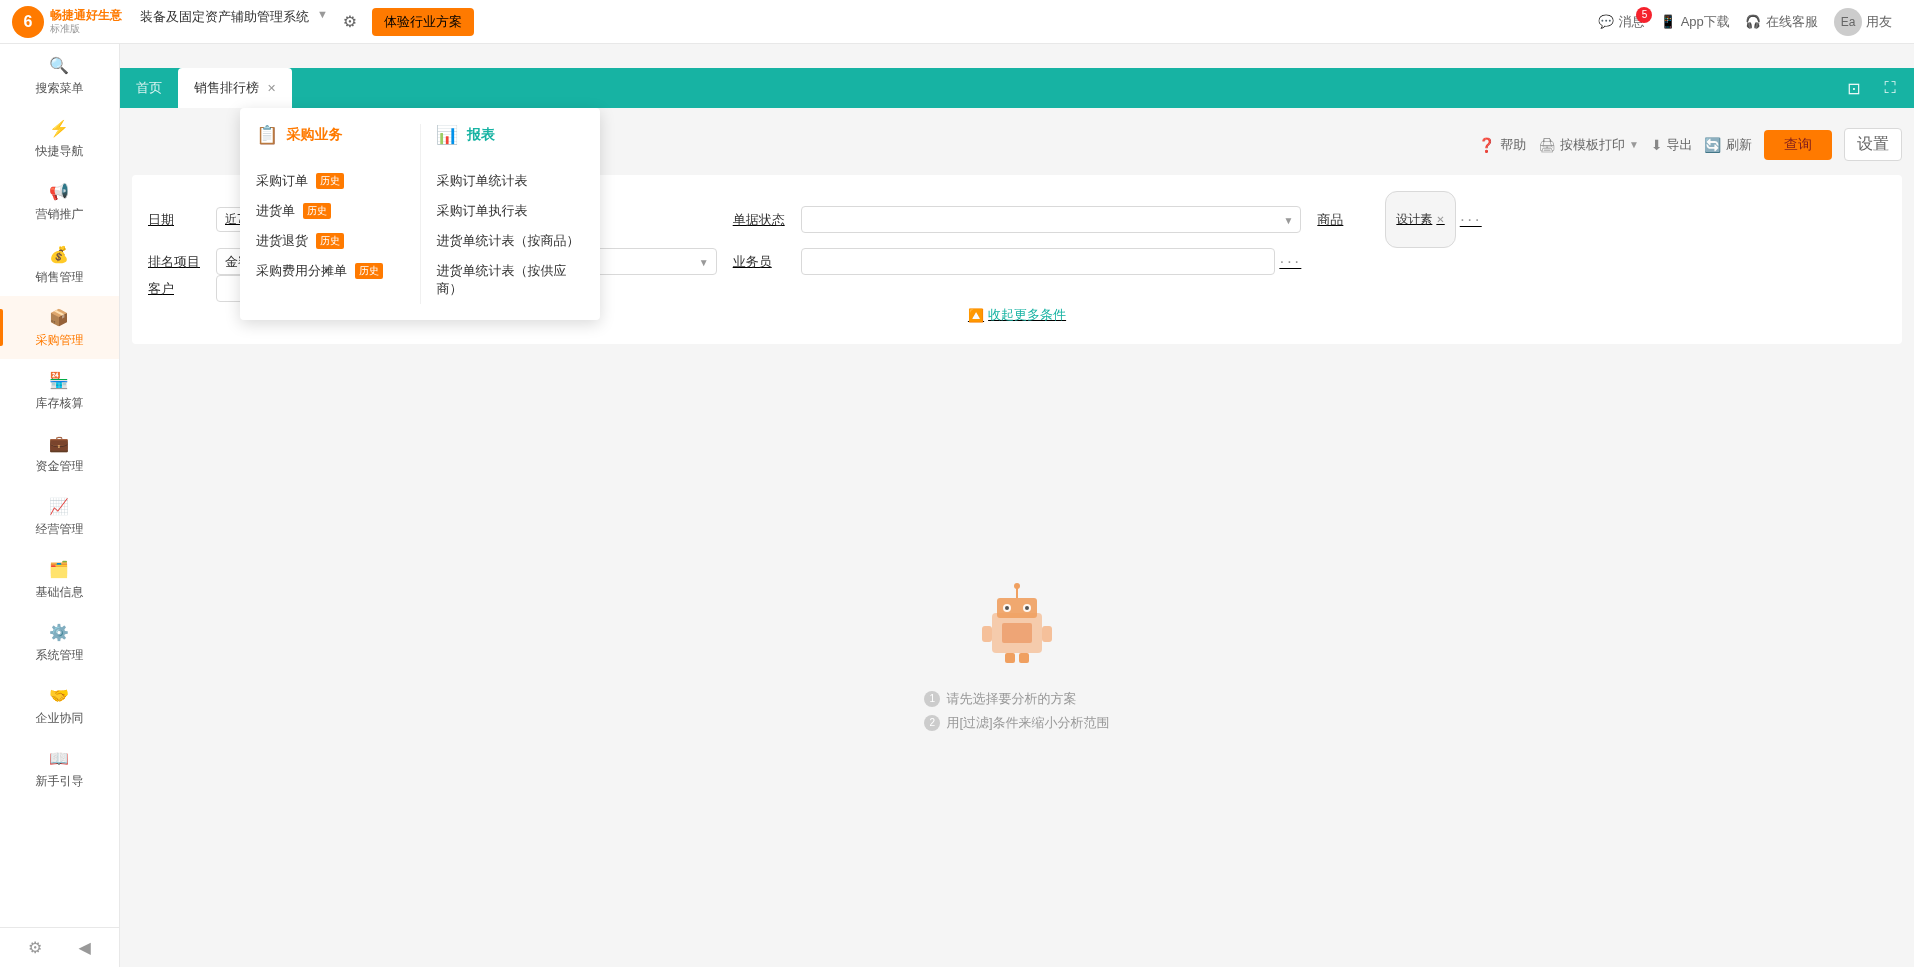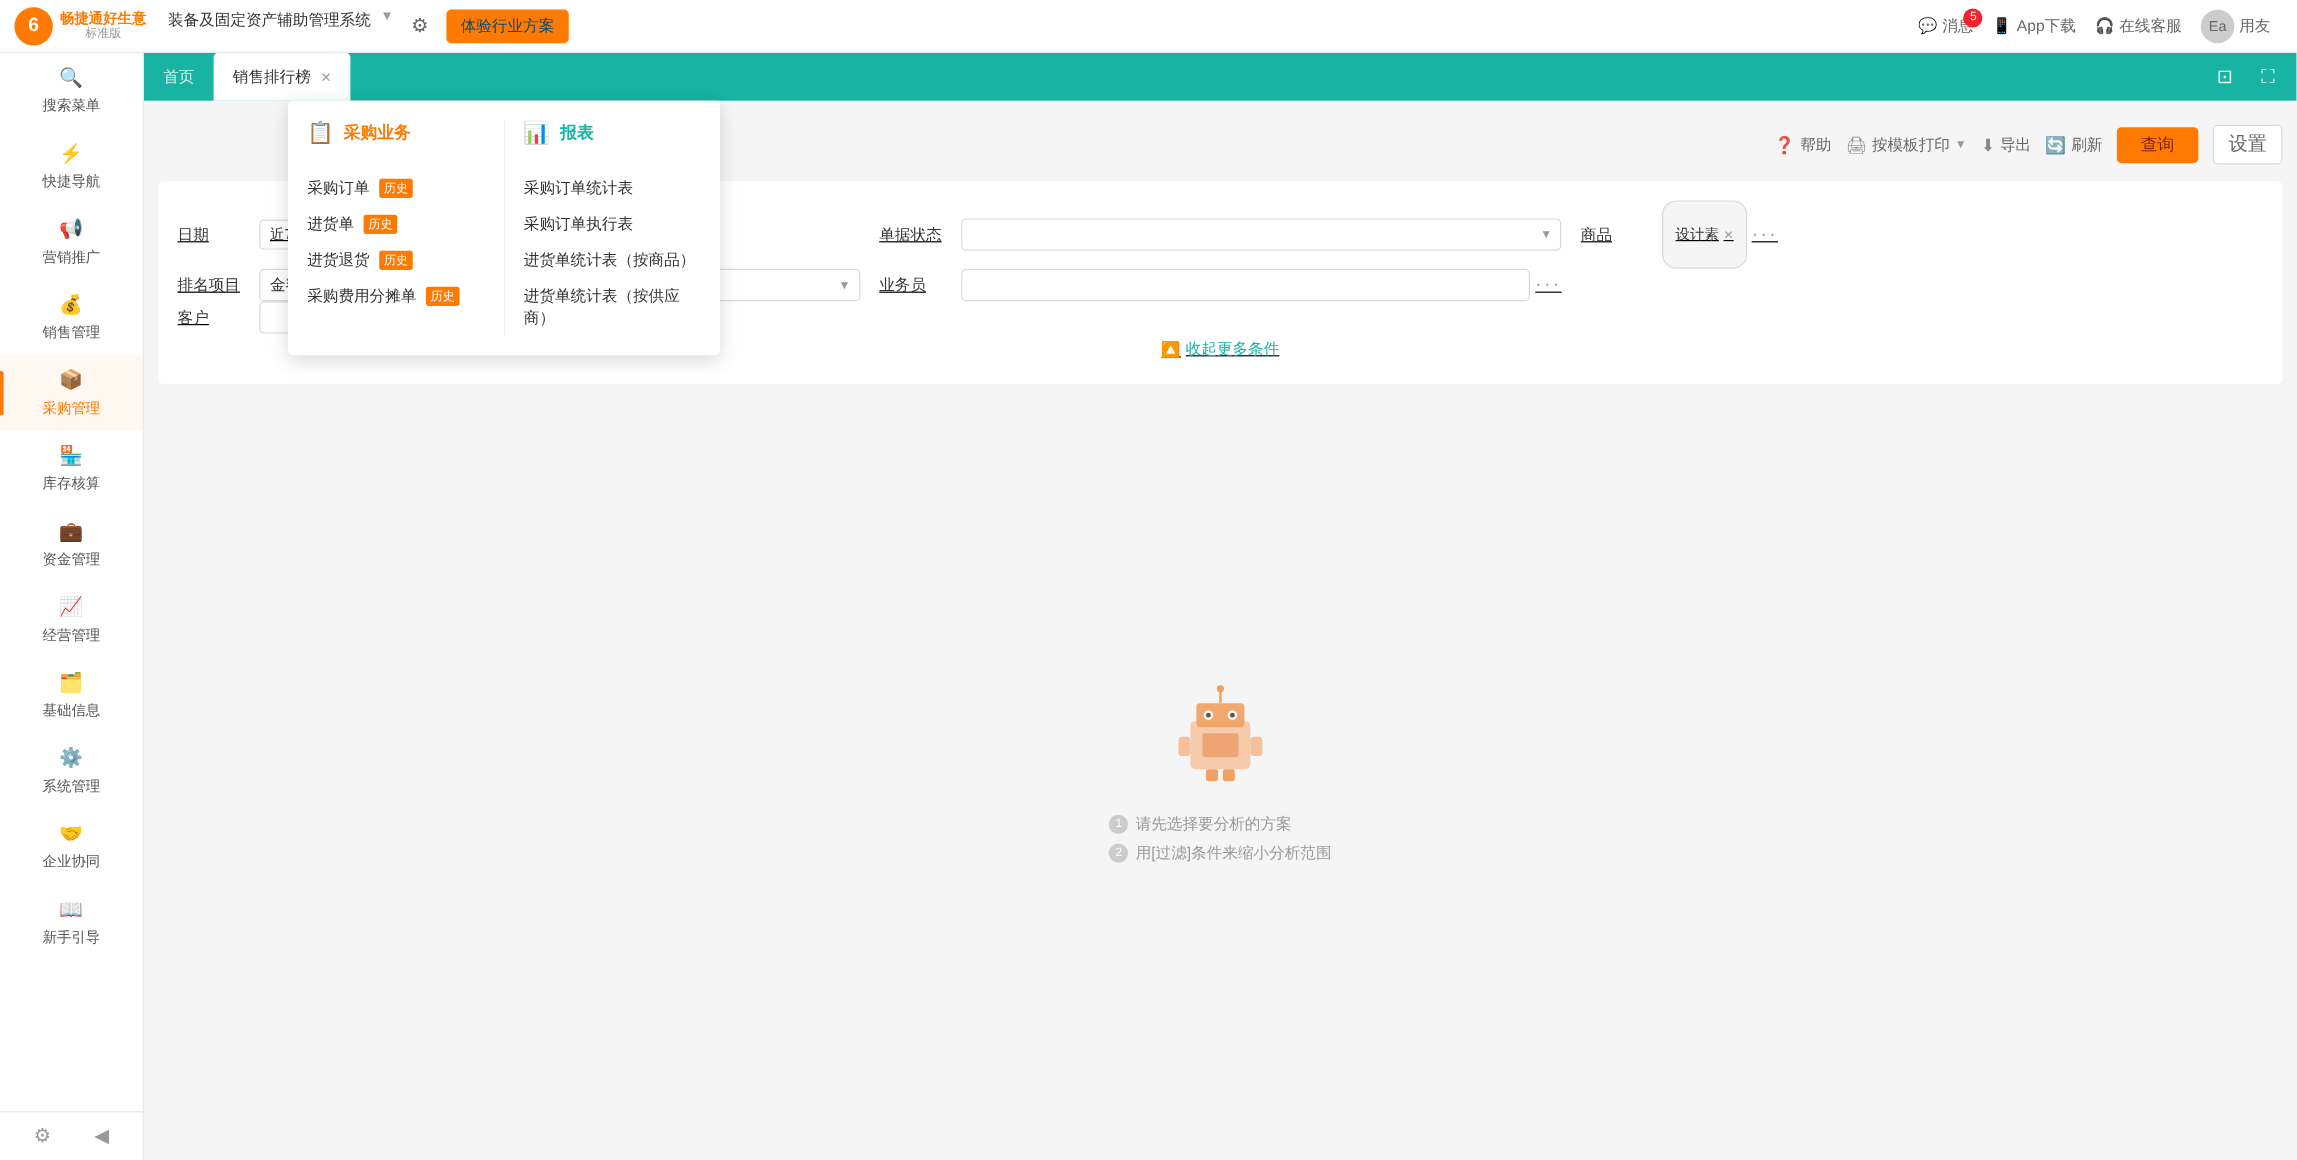--- a/index.html
+++ b/index.html
@@ -31,21 +31,20 @@
       align-items: center;
       justify-content: center;
       color: white;
       font-size: 16px;
       font-weight: bold;
     }
     .logo-text-area {
       display: flex;
       flex-direction: column;
       line-height: 1.2;
-      text-align: center;
     }
     .logo-main {
       font-size: 12px;
       color: #ff7a00;
       font-weight: bold;
     }
     .logo-sub {
       font-size: 10px;
       color: #999;
     }
@@ -70,21 +69,21 @@
       height: 28px;
       display: flex;
       align-items: center;
       justify-content: center;
       color: #666;
       cursor: pointer;
       font-size: 16px;
     }
     .industry-btn {
       background: #ff7a00;
-      color: #0c4a6e;
+      color: #000000;
       border: none;
       border-radius: 4px;
       padding: 5px 12px;
       cursor: pointer;
       font-size: 13px;
     }
     .header-right {
       display: flex;
       align-items: center;
       gap: 16px;
@@ -194,20 +193,21 @@
       font-size: 16px;
     }
 
     
     .content-area {
       flex: 1;
       display: flex;
       flex-direction: column;
       overflow: hidden;
       position: relative;
+      margin-top: 24px;
     }
 
     
     .tabs-bar {
       height: 40px;
       background: #17b3a3;
       display: flex;
       align-items: center;
       padding: 0 0;
       flex-shrink: 0;

